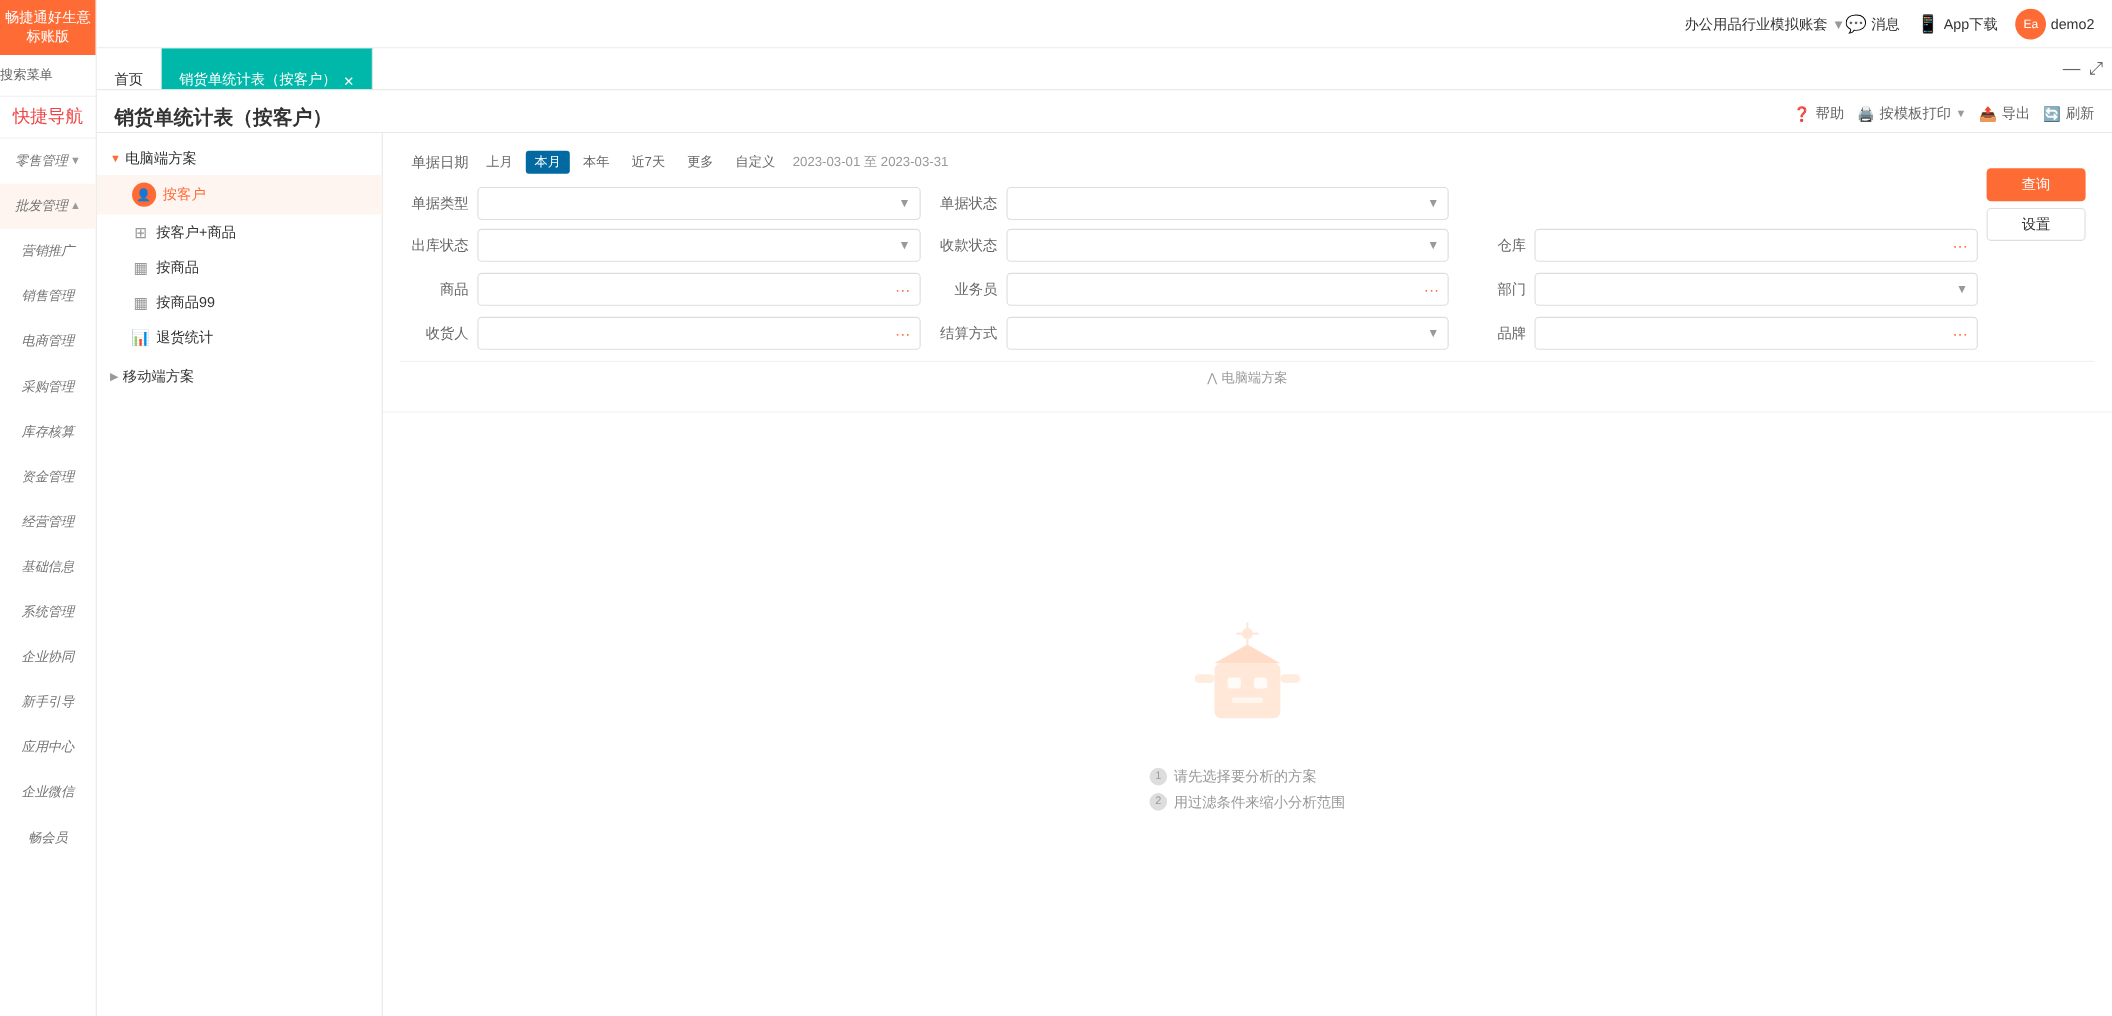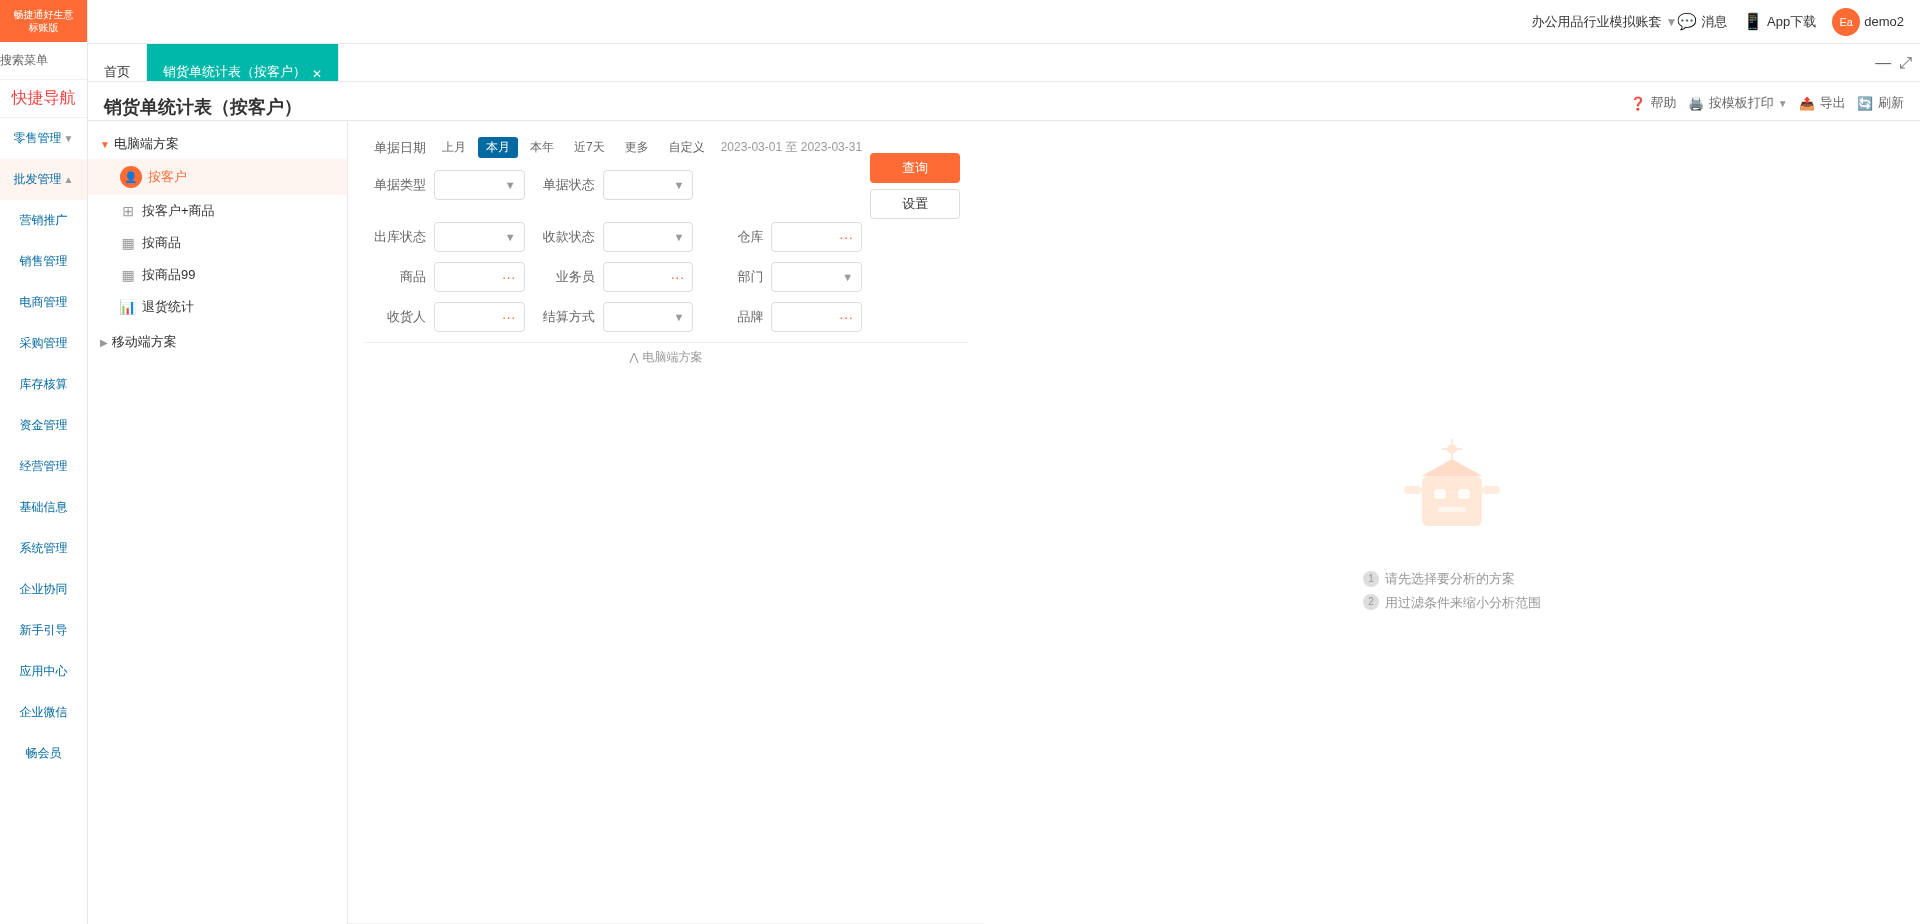--- a/index.html
+++ b/index.html
@@ -1,28 +1,28 @@
 <!DOCTYPE html>
 <html><head>
   <meta charset="utf-8">
   <style>
     * { box-sizing: border-box; margin: 0; padding: 0; }
     body { font-family: 'Microsoft YaHei', Arial, sans-serif; font-size: 13px; background: #f5f5f5; color: #333; display: flex; height: 924px; overflow: hidden; }
 
     
     .sidebar { width: 88px; background: #fff; border-right: 1px solid #e8e8e8; display: flex; flex-direction: column; align-items: center; padding-top: 0; height: 100%; overflow-y: auto; }
     .logo-area { width: 100%; background: #ff6b35; padding: 8px 4px; text-align: center; cursor: pointer; }
-    .logo-text { color: #fff; font-size: 10px; line-height: 1.3; }
+    .logo-text { color: #fff; font-size: 13px; line-height: 1.3; }
     .search-menu { width: 100%; padding: 10px 0; text-align: left; border-bottom: 1px solid #f0f0f0; }
     .search-menu span { font-size: 12px; color: #666; }
     .quick-nav { width: 100%; padding: 8px 0; text-align: center; border-bottom: 1px solid #f0f0f0; cursor: pointer; }
     .quick-nav span { font-size: 16px; color: #ef4444; font-family: Liberation Mono, monospace; }
     .nav-item { width: 100%; padding: 12px 4px; text-align: center; cursor: pointer; display: flex; flex-direction: column; align-items: center; gap: 4px; }
     .nav-item.active { background: #fff5f0; }
-    .nav-item .nav-label { font-size: 12px; color: #0369a1; }
+    .nav-item .nav-label { font-size: 12px; color: #737373; font-style: italic; }
     .nav-item .nav-arrow { font-size: 10px; color: #999; }
     .nav-item-row { display: flex; align-items: center; justify-content: center; gap: 2px; }
 
     
     .main-area { flex: 1; display: flex; flex-direction: column; height: 100%; }
 
     
     .top-header { background: #fff; border-bottom: 1px solid #e8e8e8; padding: 0 16px; height: 44px; display: flex; align-items: center; justify-content: flex-end; }
     .header-left { display: flex; align-items: center; gap: 8px; }
     .industry-selector { display: flex; align-items: center; gap: 4px; font-size: 13px; color: #333; cursor: pointer; }
@@ -57,21 +57,21 @@
     .scheme-section-header { display: flex; align-items: center; padding: 6px 12px; cursor: pointer; }
     .scheme-section-title { font-size: 13px; color: #333; margin-left: 4px; }
     .scheme-item { display: flex; align-items: center; padding: 7px 12px 7px 32px; cursor: pointer; gap: 6px; }
     .scheme-item.active { background: #fff5f0; }
     .scheme-item.active .scheme-item-label { color: #ff6b35; }
     .scheme-item-icon { width: 16px; height: 16px; display: flex; align-items: center; justify-content: center; }
     .scheme-item-label { font-size: 13px; color: #333; }
     .active-dot { width: 22px; height: 22px; background: #ff6b35; border-radius: 50%; display: flex; align-items: center; justify-content: center; color: #fff; font-size: 11px; }
 
     
-    .filter-panel { flex: 1; display: flex; flex-direction: row; overflow: hidden; }
+    .filter-panel { flex: 1; display: flex; flex-direction: column; overflow: hidden; }
     .filter-area { padding: 16px; border-bottom: 1px solid #f0f0f0; }
     .filter-row { display: flex; align-items: center; gap: 0; margin-bottom: 12px; }
     .filter-label { width: 70px; font-size: 13px; color: #666; text-align: right; padding-right: 8px; flex-shrink: 0; }
     .date-filter { display: flex; align-items: center; gap: 0; }
     .date-quick-btns { display: flex; align-items: center; gap: 4px; }
     .date-quick-btn { padding: 2px 8px; border-radius: 3px; font-size: 12px; cursor: pointer; color: #666; background: transparent; border: none; }
     .date-quick-btn.active { background: #0369a1; color: #fff; border-radius: 3px; }
     .date-range { font-size: 12px; color: #999; margin-left: 8px; }
     .filter-item { display: flex; align-items: center; }
     .filter-item-label { width: 70px; font-size: 13px; color: #666; text-align: right; padding-right: 8px; flex-shrink: 0; }
@@ -294,21 +294,21 @@
                     <button class="date-quick-btn active">本月</button>
                     <button class="date-quick-btn">本年</button>
                     <button class="date-quick-btn">近7天</button>
                     <button class="date-quick-btn">更多</button>
                     <button class="date-quick-btn">自定义</button>
                   </div>
                   <span class="date-range">2023-03-01 至 2023-03-31</span>
                 </div>
               </div>
 
-              <div style="display:grid; grid-template-columns:1fr 1fr 1fr; gap:8px; margin-bottom:22px;">
+              <div style="display:grid; grid-template-columns:1fr 1fr 1fr; gap:8px; margin-bottom:8px;">
                 <div class="filter-item">
                   <span class="filter-item-label">单据类型</span>
                   <div class="filter-item-input">
                     <span></span>
                     <span style="color:#999;font-size:11px;">▼</span>
                   </div>
                 </div>
                 <div class="filter-item">
                   <span class="filter-item-label">单据状态</span>
                   <div class="filter-item-input">

